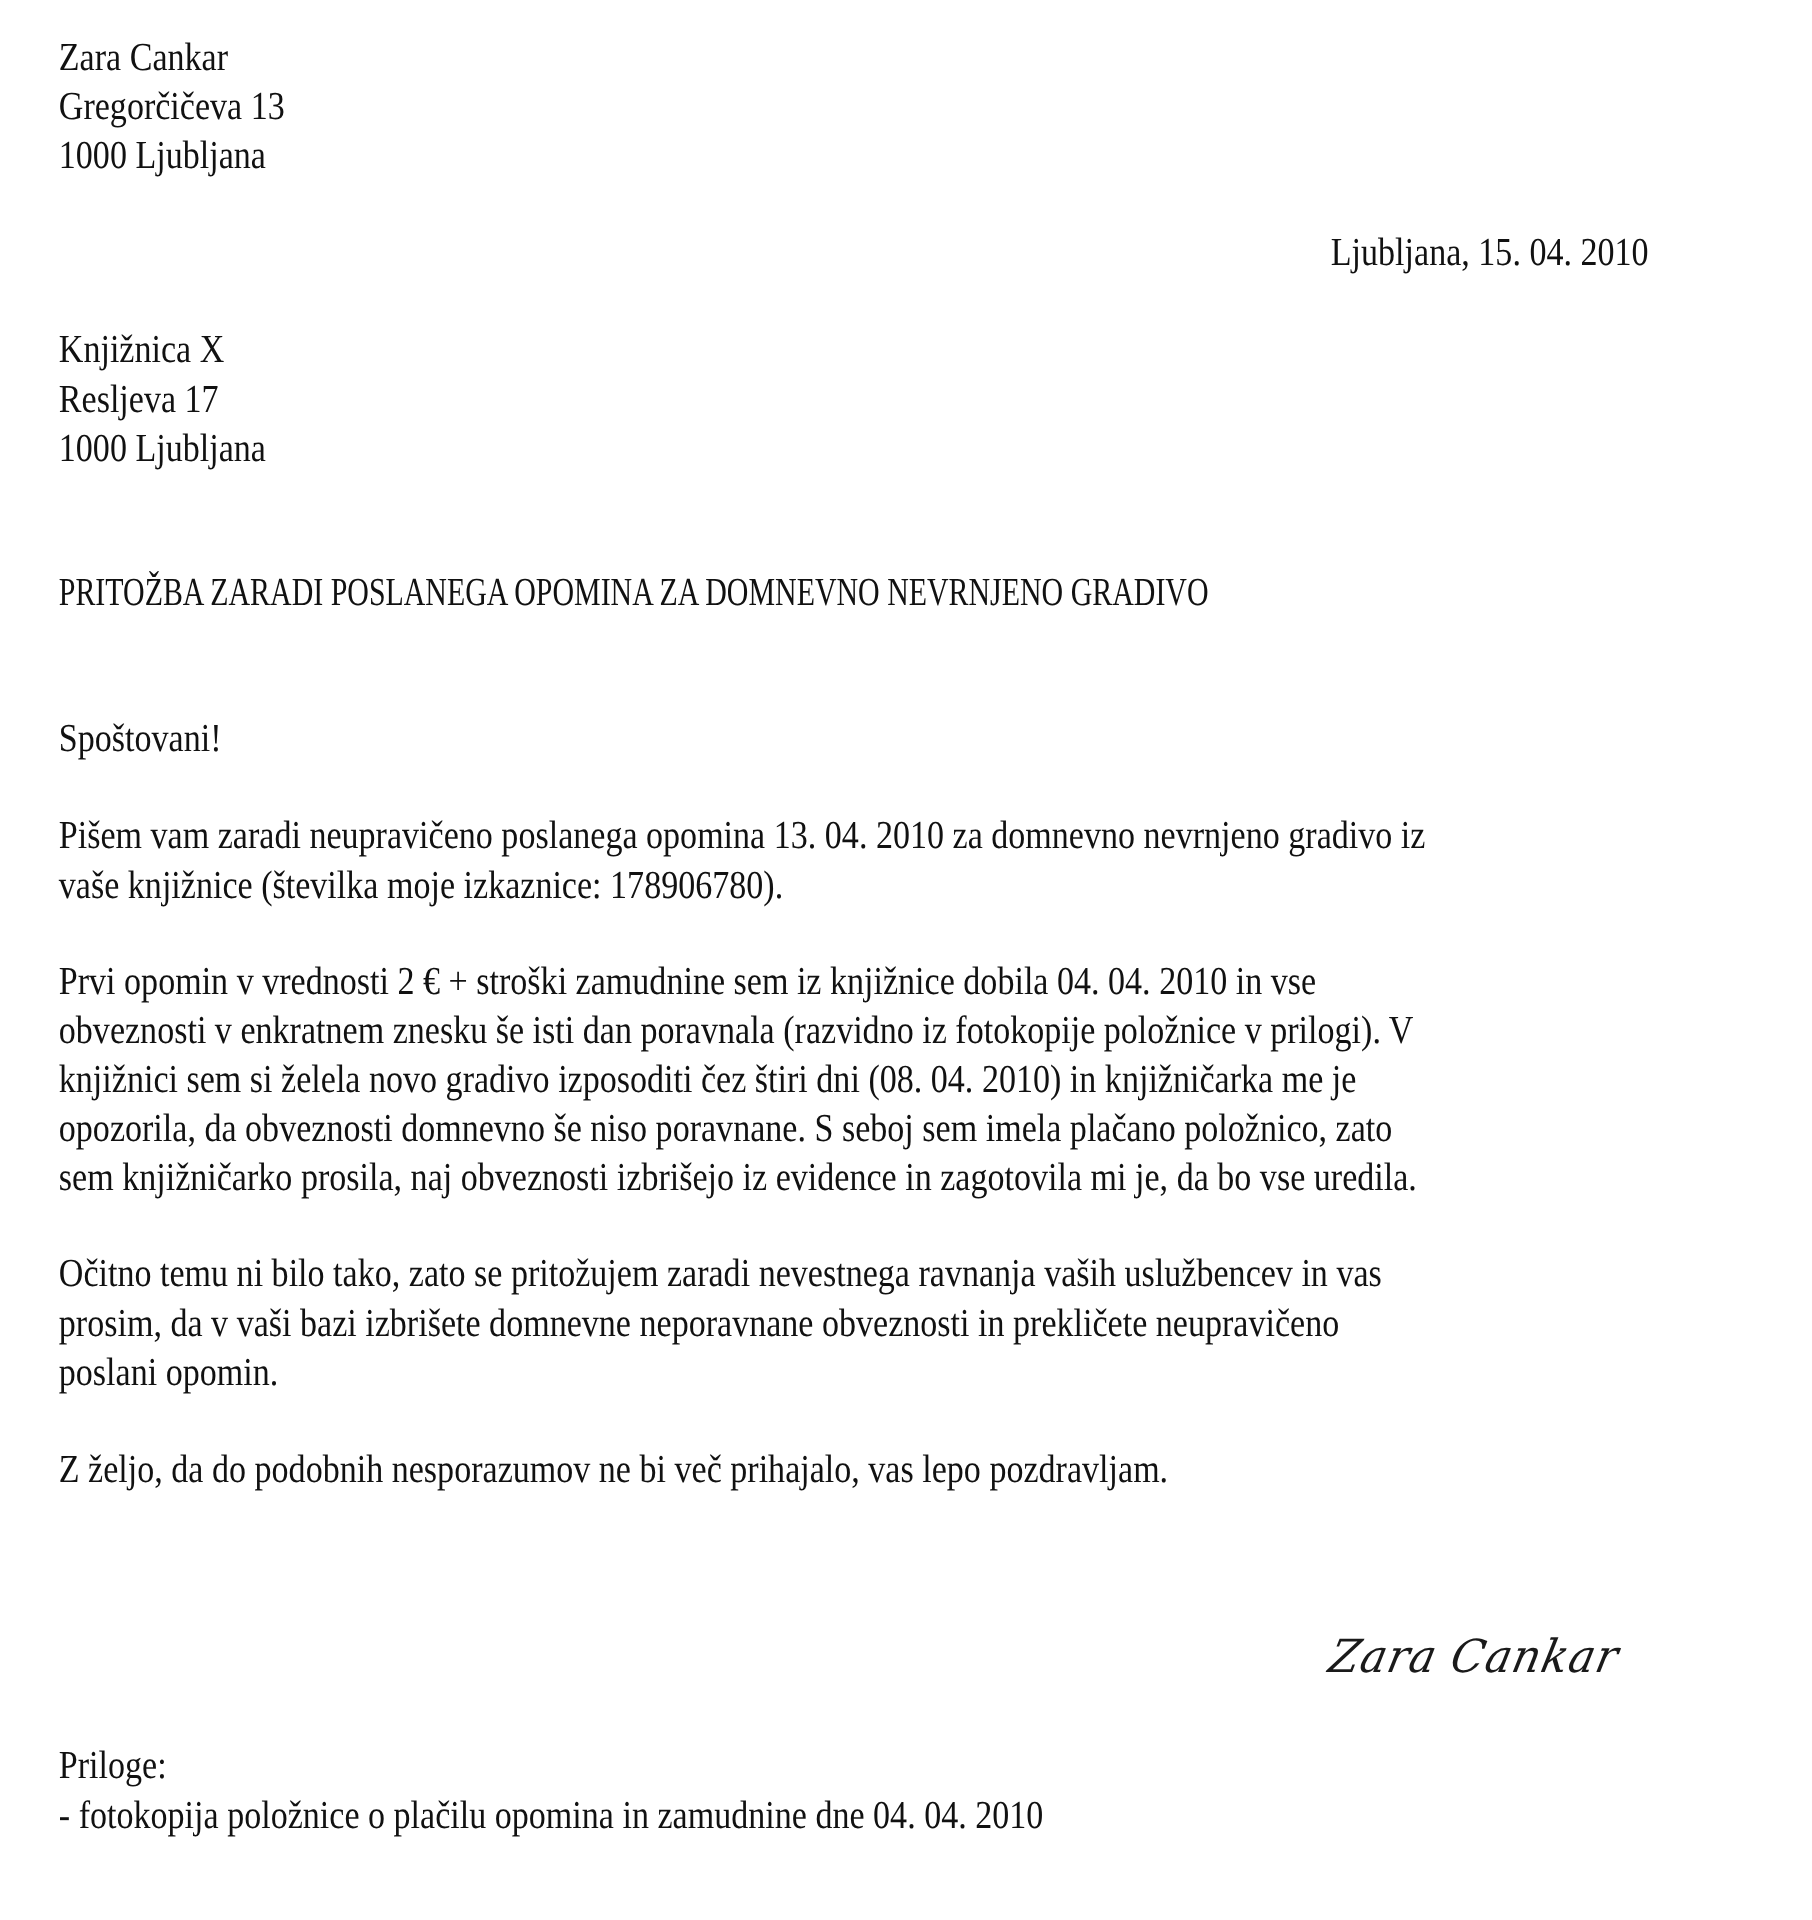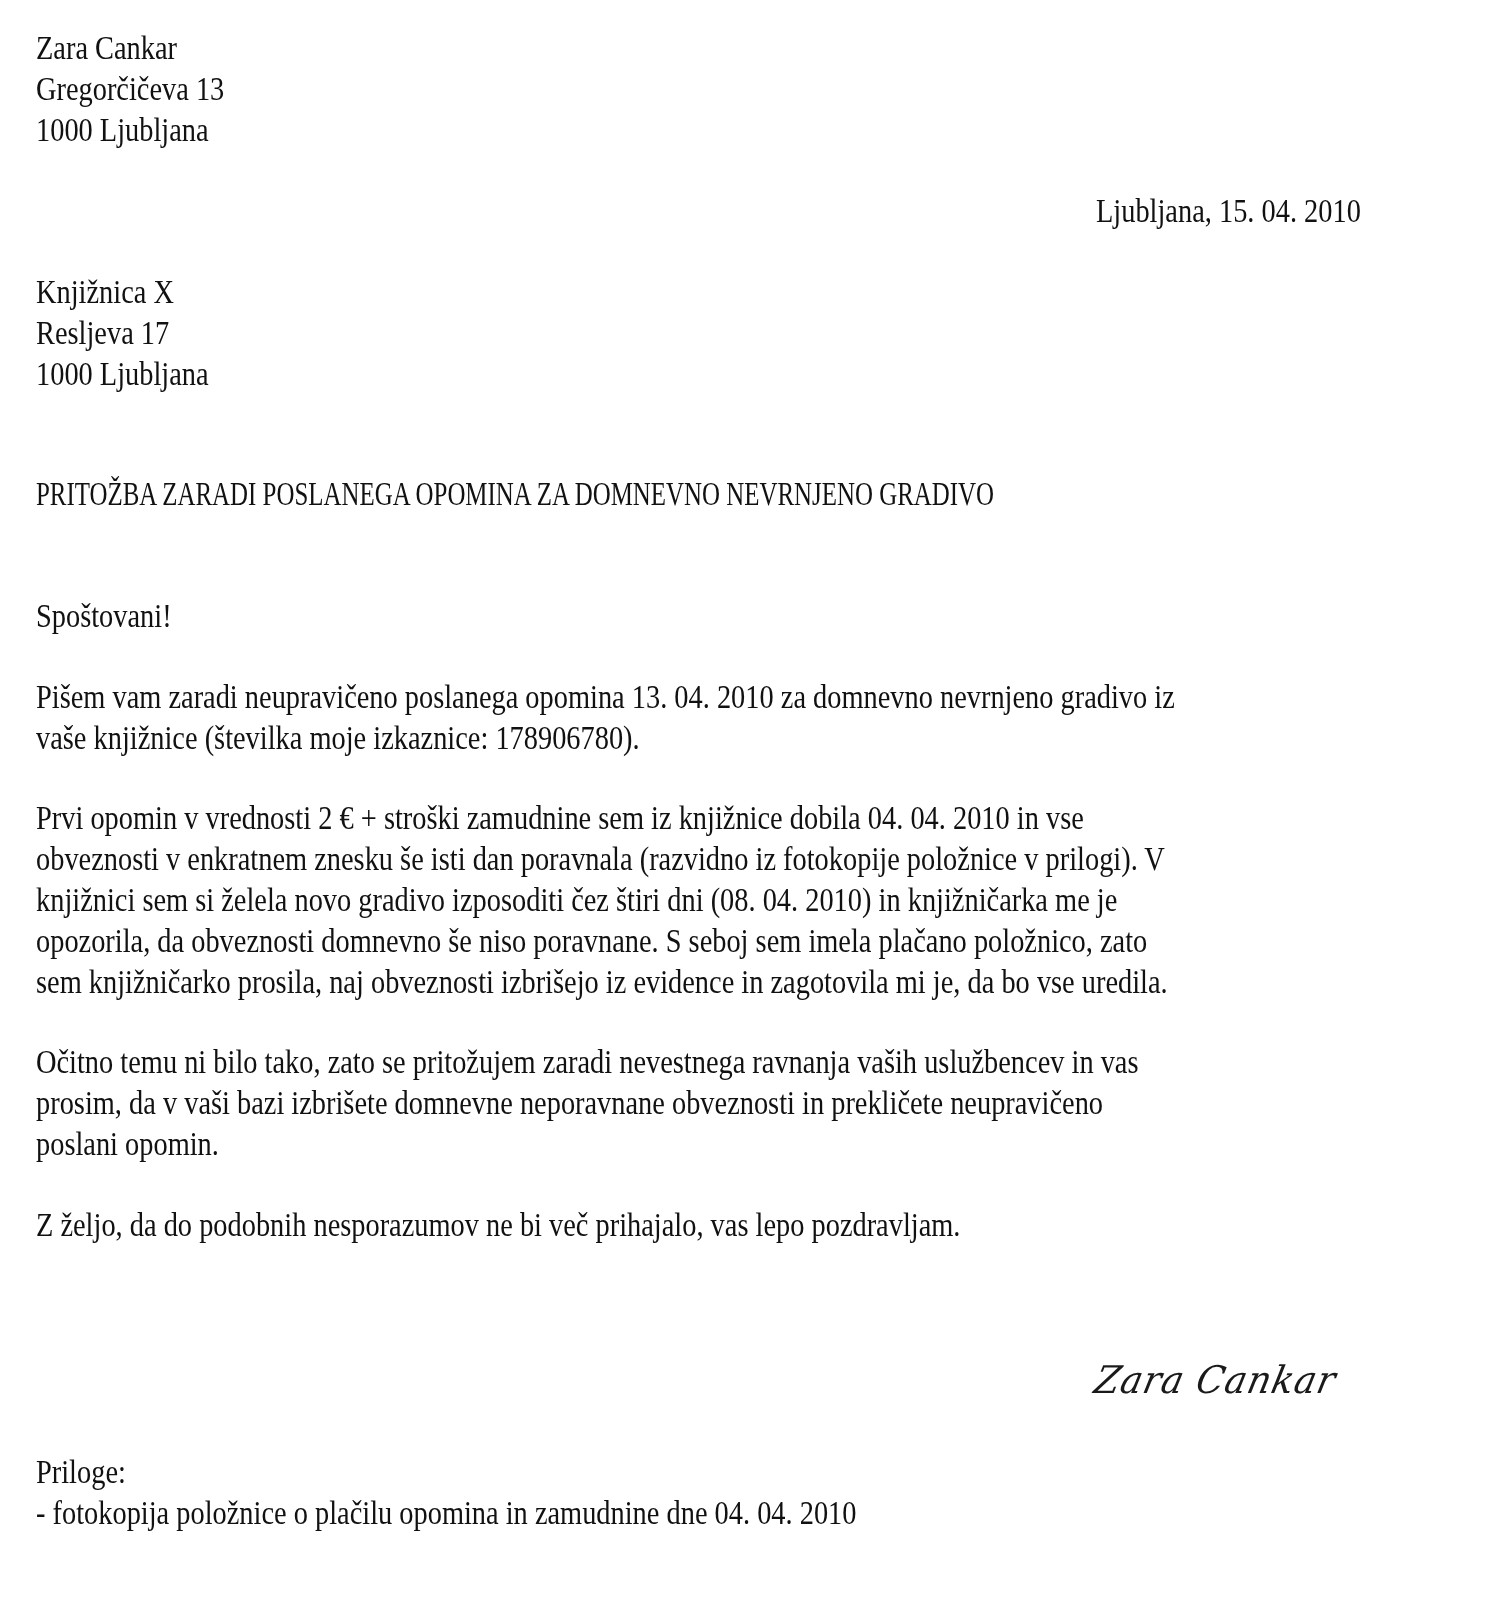--- a/index.html
+++ b/index.html
@@ -1,17 +1,17 @@
 <!DOCTYPE html>
 <html><head>
   <meta charset="utf-8">
   <style>
     html, body { margin: 0; padding: 0; background: #ffffff; }
     body { width: 1510px; height: 1600px; position: relative; overflow: hidden; }
-    .page { position: absolute; left: 0; top: 0; width: 1372px; height: 1600px; }
+    .page { position: absolute; left: 13px; top: 0; width: 1372px; height: 1600px; }
     .line {
       position: absolute;
       font-family: "Liberation Serif", "DejaVu Serif", serif;
       font-size: 33px;
       line-height: 41px;
       color: #111111;
       white-space: nowrap;
       transform-origin: 0 0;
     }
     .sx { transform: scaleX(0.86); }

